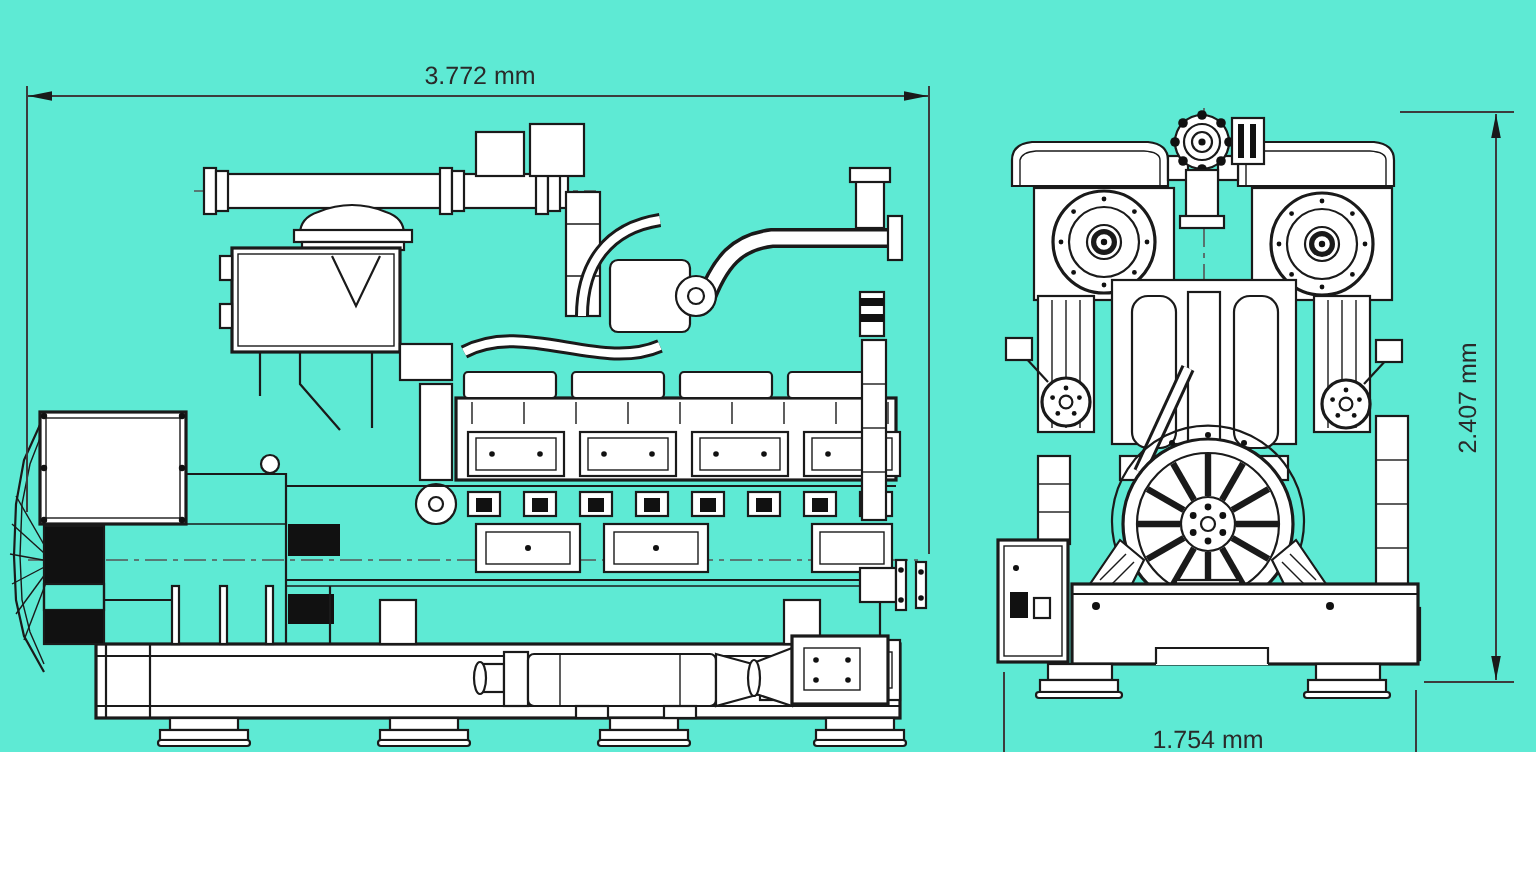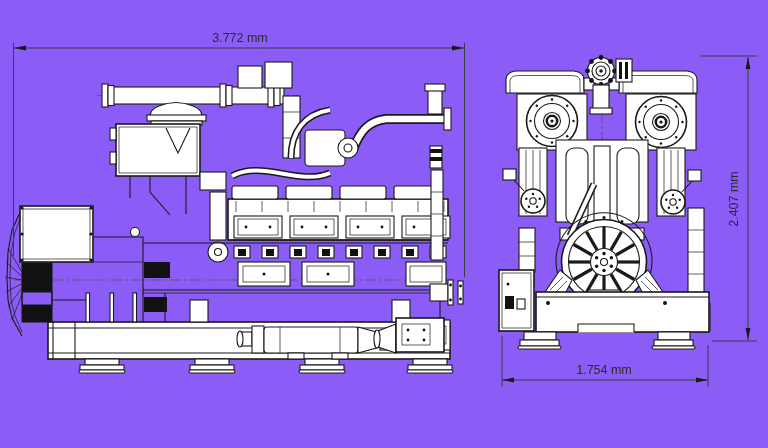--- a/index.html
+++ b/index.html
@@ -1,16 +1,16 @@
 <!DOCTYPE html>
 <html><head>
 <meta charset="utf-8">
 <style>
   html,body{margin:0;padding:0;background:#fff;}
-  .stage{position:relative;width:768px;height:448px;background:#8b5cf6;overflow:hidden;
+  .stage{position:relative;width:768px;height:376px;background:#5eead4;overflow:hidden;
          font-family:"Liberation Sans", sans-serif;}
   svg{display:block;}
   .s  {fill:none;stroke:#1a1a1a;stroke-width:1.1;}
   .th {fill:none;stroke:#1a1a1a;stroke-width:0.7;}
   .wht{fill:#ffffff;stroke:#1a1a1a;stroke-width:1.1;}
   .whb{fill:#ffffff;stroke:#1a1a1a;stroke-width:1.6;}
   .blk{fill:#111111;stroke:none;}
   .dot{fill:#111111;stroke:none;}
   .cl {fill:none;stroke:#555555;stroke-width:0.8;stroke-dasharray:11 3 2.5 3;}
   .po {fill:none;stroke:#1a1a1a;stroke-width:10;}

